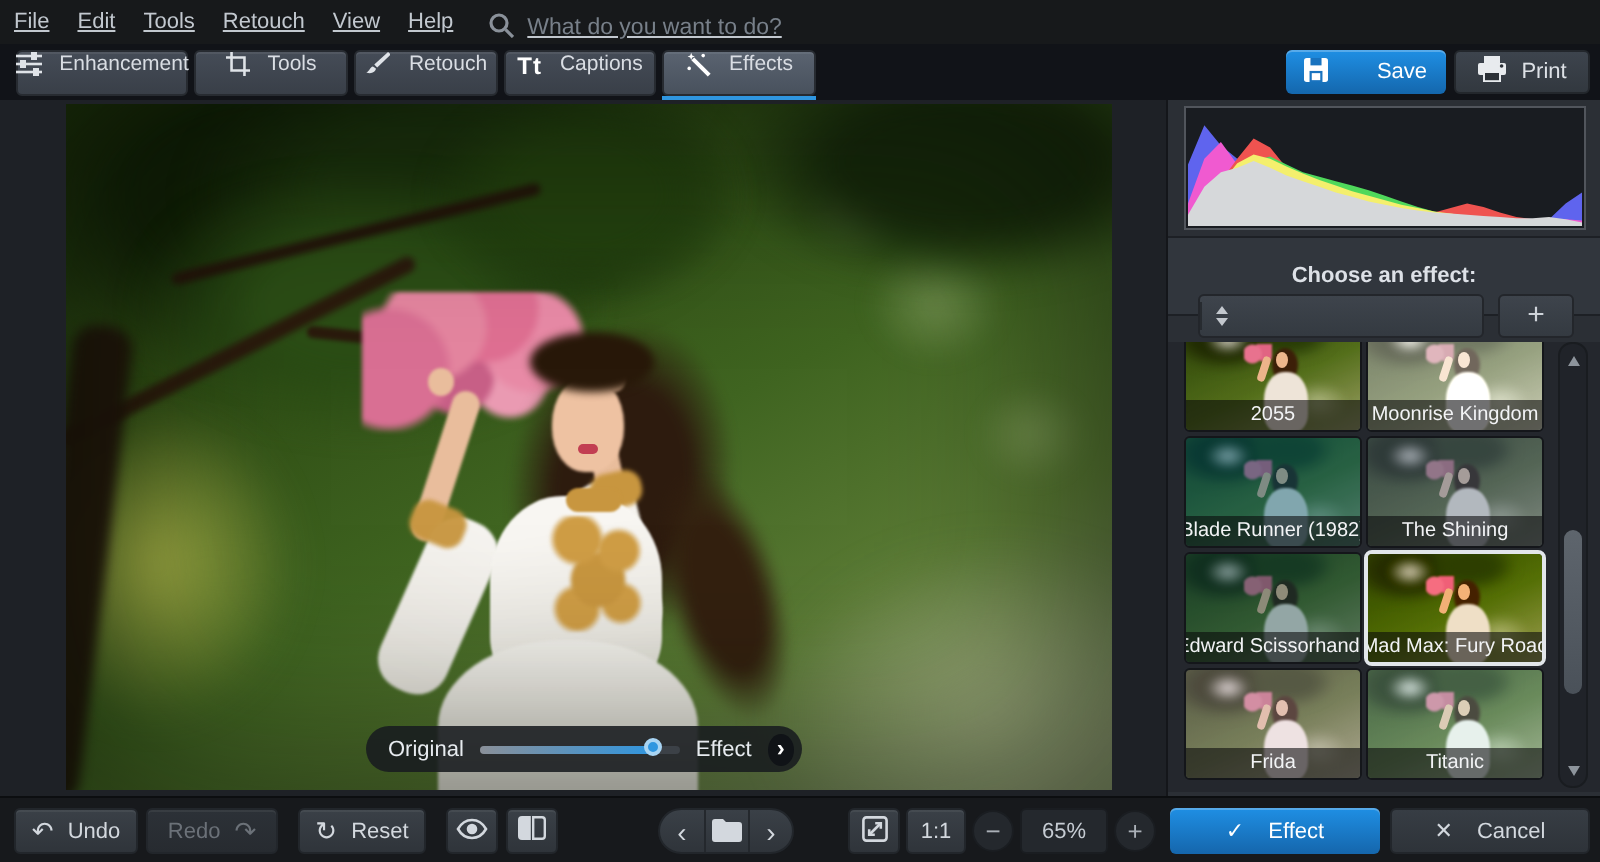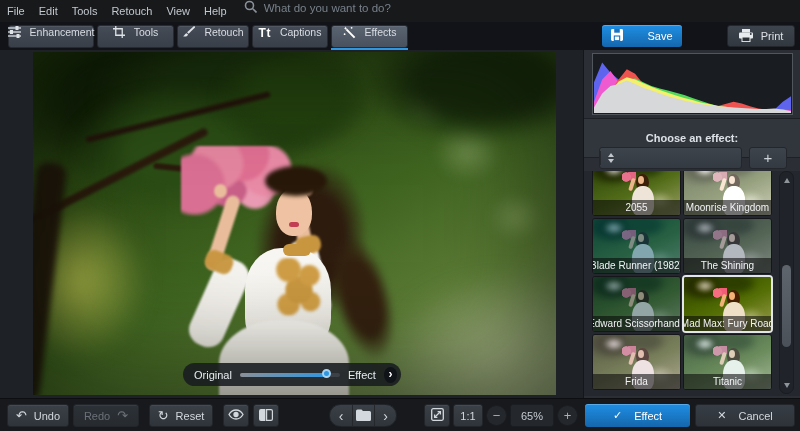--- a/index.html
+++ b/index.html
@@ -1,37 +1,37 @@
 <!DOCTYPE html>
 <html><head>
 <meta charset="utf-8">
 <style>
   html,body{margin:0;padding:0;background:#0e1013;}
   *{box-sizing:border-box;font-family:"Liberation Sans",sans-serif;}
   .app{position:relative;width:800px;height:431px;background:#17191c;overflow:hidden;color:#c6ccd3;}
 
   
-  .menubar{position:absolute;left:0;top:0;width:800px;height:22px;background:#17191b;display:flex;align-items:flex-start;font-size:11px;color:#c2c8cf;}
+  .menubar{position:absolute;left:0;top:0;width:800px;height:22px;background:#17191b;display:flex;align-items:flex-end;font-size:11px;color:#c2c8cf;text-decoration:underline;}
   .menu-item{padding:0 7px;height:22px;display:flex;align-items:center;cursor:default;}
   .menu-item:first-child{padding-left:7px;}
   .searchbox{margin-left:10px;display:flex;align-items:center;gap:7px;color:#78808a;font-size:11.5px;}
 
   
   .tabbar{position:absolute;left:0;top:22px;width:800px;height:28px;background:#111318;}
   .tabs{position:absolute;left:8px;top:2px;display:flex;gap:3px;height:26px;}
   .tab{position:relative;height:23px;margin-top:1px;display:flex;align-items:flex-start;justify-content:center;gap:9px;
        background:linear-gradient(#454c57,#393f48);border:1px solid #272b31;border-radius:3px;
        font-size:10.5px;color:#d9dde3;box-shadow:inset 0 1px 0 rgba(255,255,255,.07);}
   .tab.active{background:linear-gradient(#5a6370,#48515d);}
   .tab.active::after{content:"";position:absolute;left:-1px;right:-1px;bottom:-4px;height:3px;background:#2f96e0;}
   .tab-enh{width:86px}.tab-tools{width:77px}.tab-ret{width:72px}.tab-fx{width:77px}.tab-cap{width:76px}
   .tt{font-weight:bold;font-size:12px;color:#fff;letter-spacing:.5px;}
   .top-actions{position:absolute;right:5px;top:3px;display:flex;gap:4px;}
   .btn-save{width:80px;height:22px;border-radius:3px;background:linear-gradient(#1f8fe4,#1467ad);display:flex;align-items:center;justify-content:center;gap:24px;color:#fff;font-size:11px;box-shadow:inset 0 1px 0 rgba(255,255,255,.25);}
-  .btn-print{width:68px;height:22px;border-radius:3px;background:linear-gradient(#3d444d,#32383f);border:1px solid #23272c;display:flex;align-items:center;justify-content:center;gap:8px;color:#dde1e6;font-size:11px;margin-left:41px;}
+  .btn-print{width:68px;height:22px;border-radius:3px;background:linear-gradient(#3d444d,#32383f);border:1px solid #23272c;display:flex;align-items:center;justify-content:center;gap:8px;color:#dde1e6;font-size:11px;}
 
   
   .main{position:absolute;left:0;top:50px;right:0;bottom:33px;}
   .canvas{position:absolute;left:0;top:0;right:217px;bottom:0;background:#1e2126;}
   .panel{position:absolute;right:0;top:0;width:217px;bottom:0;background:#2b2f35;border-left:1px solid #14161a;}
 
   
   .photo{position:absolute;left:33px;top:2px;width:523px;height:343px;overflow:hidden;
          background:linear-gradient(152deg,#233a0e 0%,#2f4d15 28%,#3f6420 52%,#5b7b35 74%,#8a9970 96%);}
   .photo i{position:absolute;display:block;}

